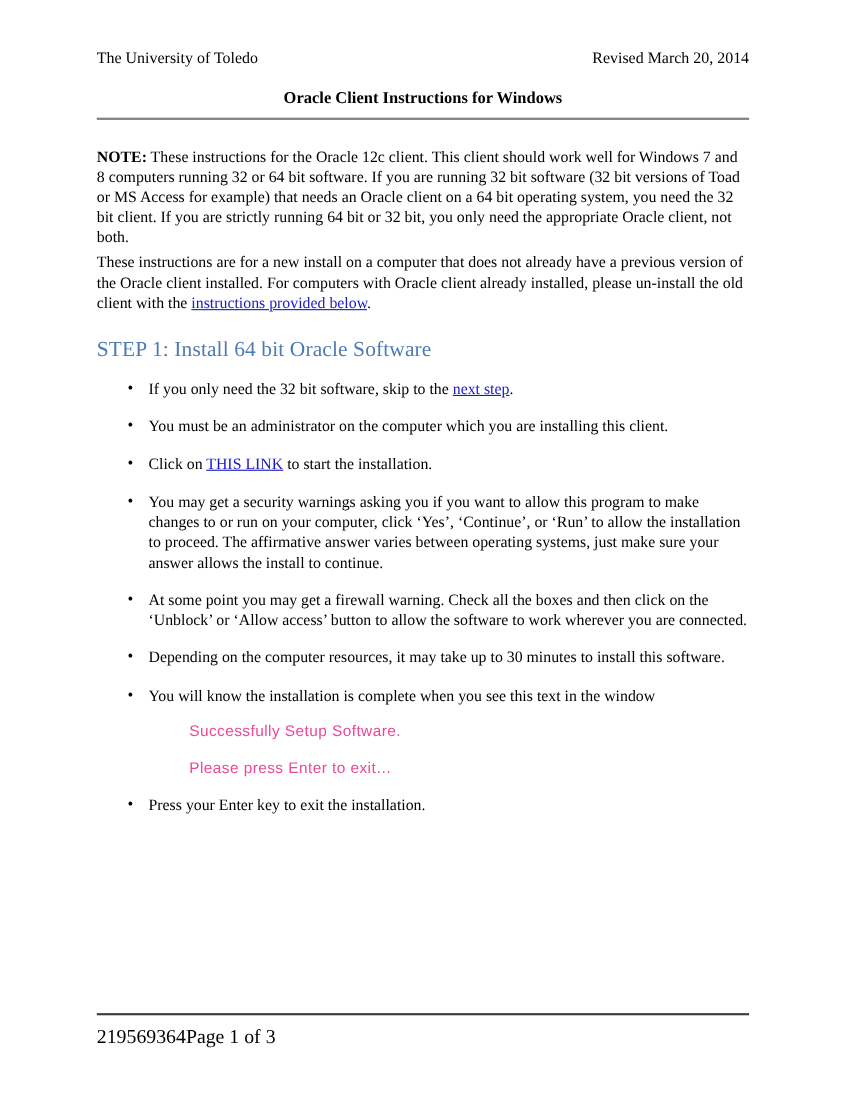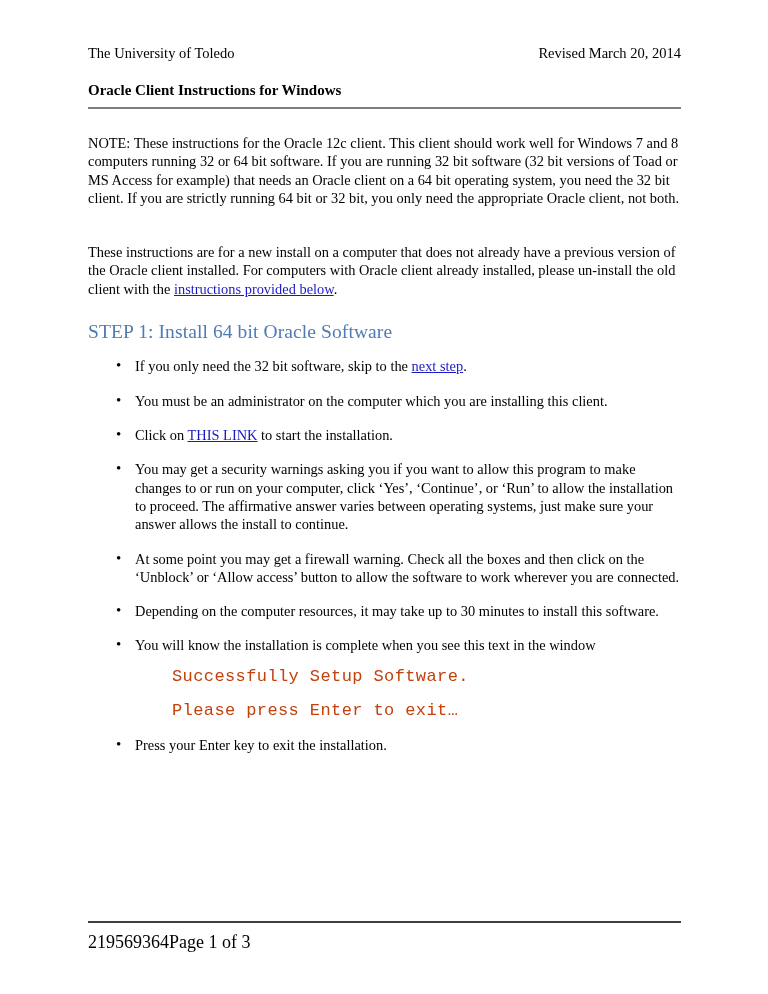--- a/index.html
+++ b/index.html
@@ -34,21 +34,21 @@
     justify-content: space-between;
     align-items: baseline;
     font-size: 14.5px;
     line-height: 1.25;
   }
   .doc-title {
     position: absolute;
     top: 81px;
     left: 0;
     width: 593px;
-    text-align: left;
+    text-align: center;
     font-size: 15px;
     font-weight: bold;
     line-height: 1.25;
   }
   .header-rule {
     position: absolute;
     top: 107px;
     left: 0;
     width: 593px;
     height: 0;
@@ -62,23 +62,23 @@
     left: 0;
     width: 593px;
   }
   p.para {
     margin: 0 0 0 0;
     font-size: 14.4px;
     line-height: 18.3px;
     text-align: left;
   }
   p.para + p.para {
-    margin-top: 36px;
-  }
-  .bold { font-weight: normal; }
+    margin-top: 5px;
+  }
+  .bold { font-weight: bold; }
 
   a.link, .link {
     color: #1a18c4;
     text-decoration: underline;
     cursor: pointer;
   }
 
   h1.step {
     margin: 22px 0 0 0;
     font-size: 19.5px;
@@ -103,23 +103,23 @@
   ul.bullets > li:before {
     content: "\2022";
     position: absolute;
     left: 28px;              
     top: -1px;
     font-size: 15px;
     line-height: 18.3px;
   }
 
   .console {
-    font-family: Liberation Mono, monospace;
-    font-size: 17px;
-    color: #c2410c;
+    font-family: Liberation Sans, sans-serif;
+    font-size: 14px;
+    color: #ec4899;
     letter-spacing: 0.4px;
     margin: 0;
     padding: 0 0 0 37px;     
     line-height: 18px;
   }
   .console-block {
     margin: 13px 0 16px 0;
   }
   .console-line + .console-line { margin-top: 16px; }
 

